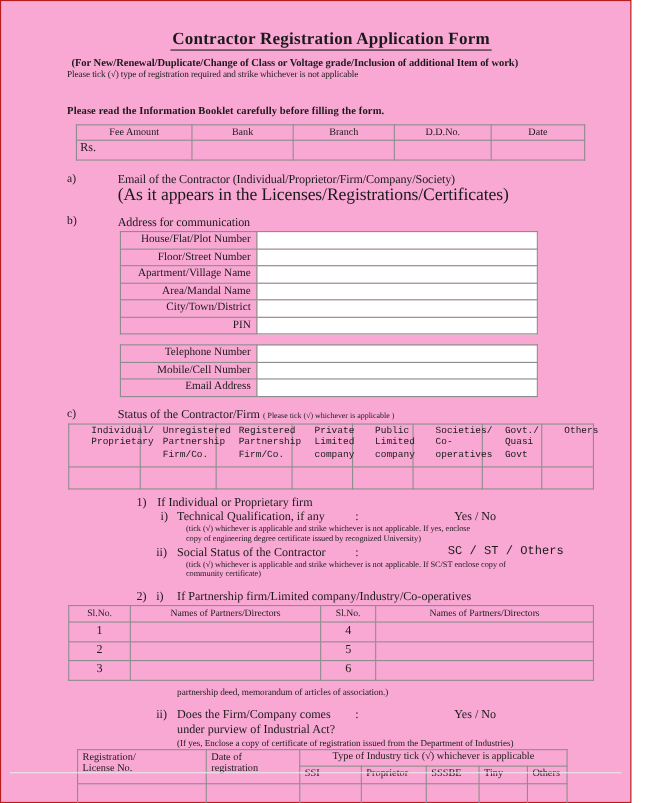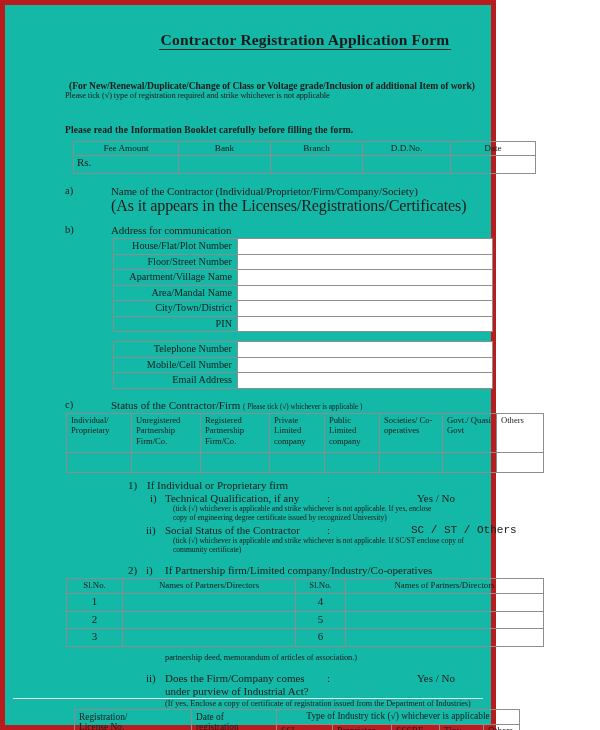--- a/index.html
+++ b/index.html
@@ -9,25 +9,25 @@
   }
   body {
     width: 600px;
     height: 730px;
     font-family: "Liberation Serif", "DejaVu Serif", serif;
     color: #1a1a1a;
     overflow: hidden;
   }
   #page {
     position: relative;
-    width: 496px;
+    width: 574px;
     height: 730px;
     box-sizing: border-box;
-    border: 5px solid #b91c1c;
-    background: #14b8a6;
+    border: 1px solid #b91c1c;
+    background: #f9a8d4;
   }
   #sheet {
     position: absolute;
     left: 60px;
     top: 14px;
     width: 480px;
   }
 
   
   .doc-title {
@@ -39,21 +39,21 @@
     padding-bottom: 1px;
     display: block;
   }
   .doc-title span {
     border-bottom: 1.2px solid #222;
     padding: 0 2px 1px 2px;
   }
   .subtitle-bold {
     font-size: 9.6px;
     font-weight: bold;
-    margin-top: 30px;
+    margin-top: 6px;
     text-align: left;
     letter-spacing: -0.05px;
     padding-left: 4px;
   }
   .subtitle-small {
     font-size: 8.4px;
     margin-top: 0px;
     letter-spacing: -0.1px;
   }
   .booklet-line {
@@ -122,21 +122,22 @@
     width: 478px;
     margin-top: 2px;
     margin-left: 1px;
   }
   table.status td.hd {
     height: 36px;
     font-size: 8.6px;
     line-height: 10.5px;
     vertical-align: top;
     text-align: left;
-    padding: 1px 4px;
+    padding: 1px 20px;
+    font-family: Liberation Mono, monospace;
   }
   table.status td.blank { height: 17px; }
 
   
   .num-item { font-size: 11px; margin-top: 4px; position: relative; }
   .n1 { padding-left: 82px; }
   .n1 .marker { position: absolute; left: 63px; top: 0; }
   .sub-i { padding-left: 100px; position: relative; margin-top: 1px; font-size: 11px; }
   .sub-i .marker { position: absolute; left: 85px; top: 0; }
   .note {
@@ -233,21 +234,21 @@
           <td class="val"></td>
           <td class="val"></td>
         </tr>
       </tbody>
         </table>
     </div>
 
     <div class="clause">
       <div class="mark">a)</div>
       <div class="body">
-        <div class="line1">Name of the Contractor (Individual/Proprietor/Firm/Company/Society)</div>
+        <div class="line1">Email of the Contractor (Individual/Proprietor/Firm/Company/Society)</div>
         <div class="line2">(As it appears in the Licenses/Registrations/Certificates)</div>
       </div>
     </div>
 
     <div class="clause" style="margin-top:9px;">
       <div class="mark">b)</div>
       <div class="body">
         <div class="line1">Address for communication</div>
       </div>
     </div>

